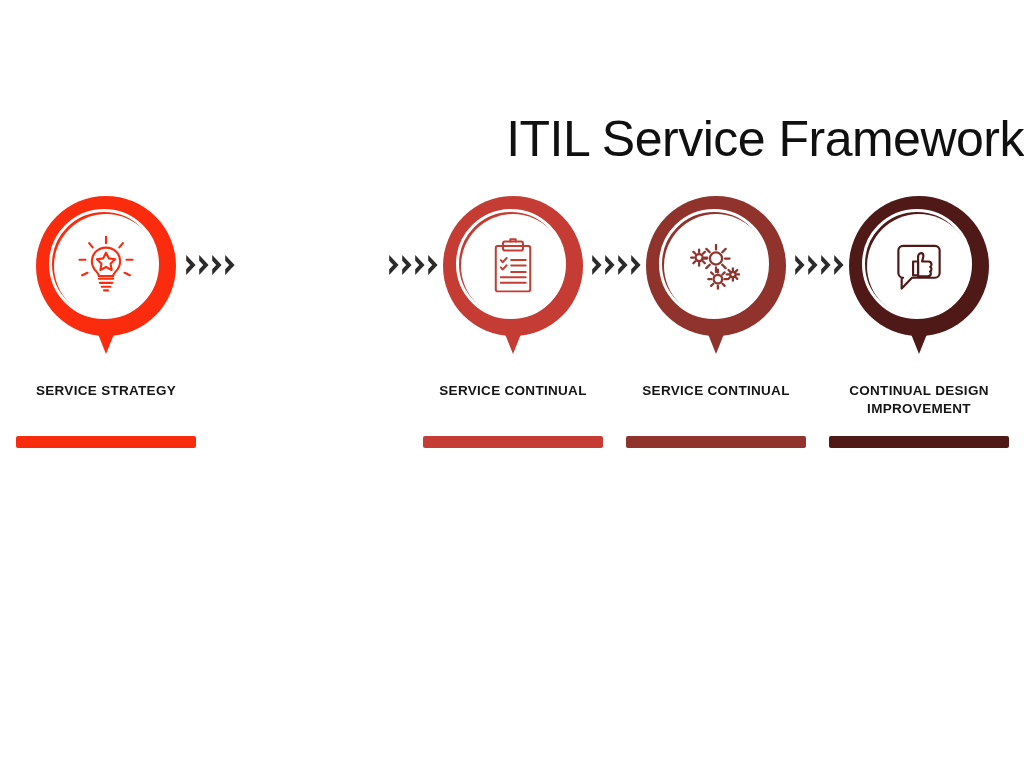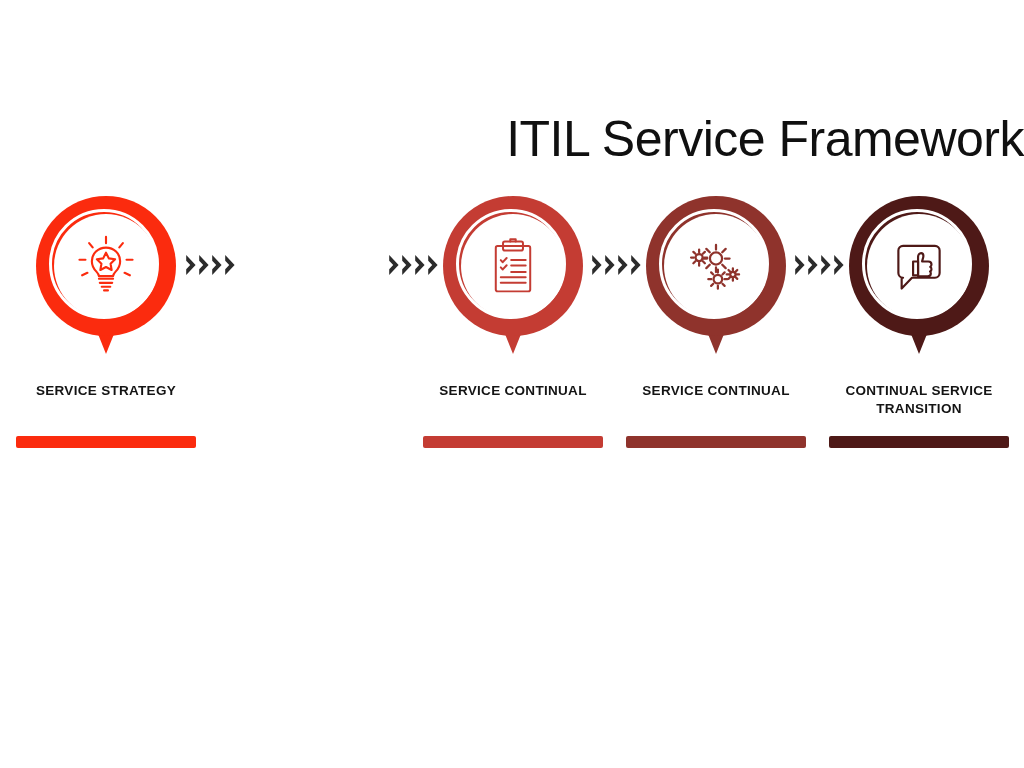--- a/index.html
+++ b/index.html
@@ -255,21 +255,21 @@
         <div class="pin-inner"></div>
         <div class="pin-ring"></div>
         <div class="pin-icon">
           <svg viewBox="0 0 64 64" width="60" height="60" fill="none" stroke-width="2.3" stroke-linecap="round" stroke-linejoin="round" stroke="#4e1917">
             <path d="M10 15.5c0-2.8 2.2-5 5-5h34c2.8 0 5 2.2 5 5v24c0 2.8-2.2 5-5 5H24.5L13.5 56V44.5H15c-2.8 0-5-2.2-5-5z"></path>
             <path d="M31 22.5c0-2.5 1.6-4.3 3.2-4.3 1.5 0 2.5 1.1 2.5 3.1 0 2-1.4 4.6-1.4 5.9h6.6c2 0 3.4 1.4 3.4 3.2 0 1.1-.5 2-1.3 2.6.8.5 1.3 1.4 1.3 2.4 0 1.1-.6 2-1.5 2.5.5.5.8 1.2.8 2 0 1.8-1.4 3.1-3.4 3.1H31z"></path>
             <path d="M31 27.2h-5.3v14.8H31z"></path>
           </svg>
         </div>
       </div>
-      <div class="label">CONTINUAL SERVICE TRANSITION</div>
+      <div class="label">CONTINUAL DESIGN IMPROVEMENT</div>
       <div class="bar" style="background: rgb(78, 25, 23);"></div>
     </div>
 
     <div class="chevrons chev-0">
         <svg viewBox="0 0 12 22" class="chev">
           <path d="M1.2 1 L10.6 11 L1.2 21 L1.2 15.2 L5.2 11 L1.2 6.8 Z" fill="#2b2b2b"></path>
         </svg>
         <svg viewBox="0 0 12 22" class="chev">
           <path d="M1.2 1 L10.6 11 L1.2 21 L1.2 15.2 L5.2 11 L1.2 6.8 Z" fill="#2b2b2b"></path>
         </svg>

